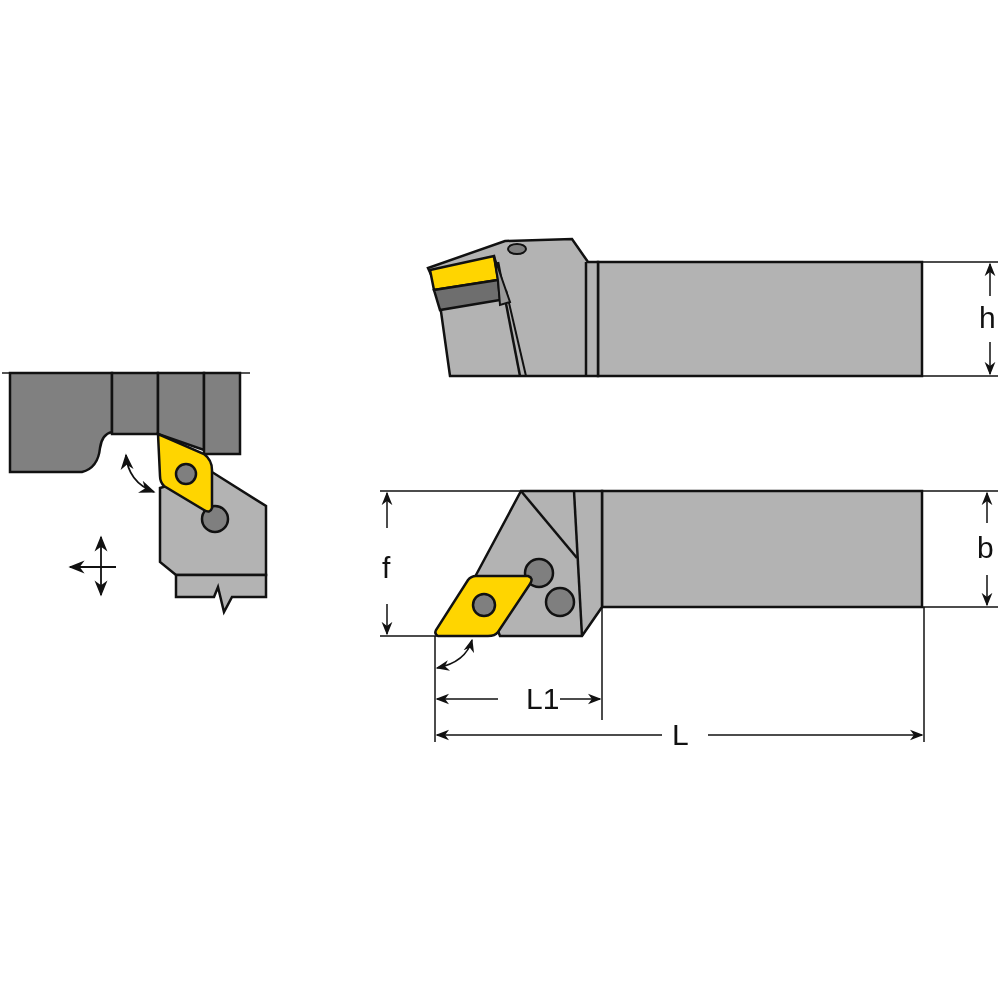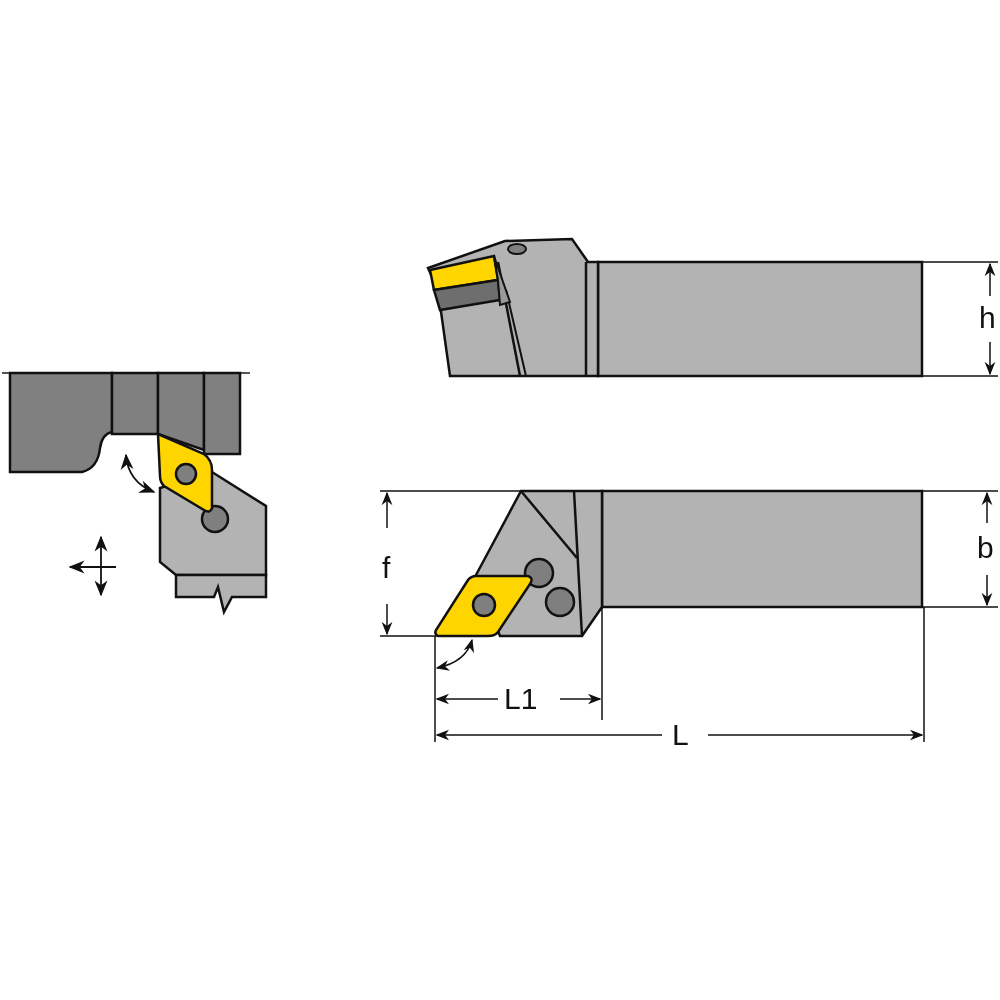--- a/index.html
+++ b/index.html
@@ -94,15 +94,15 @@
     <line x1="662" y1="735" x2="437" y2="735" marker-end="url(#ah)"></line>
     <line x1="708" y1="735" x2="922" y2="735" marker-end="url(#ah)"></line>
 
     <path d="M472,640 Q466,662 437,668" marker-start="url(#ah)" marker-end="url(#ah)"></path>
   </g>
 </svg>
 
 <span class="lbl" style="left:979px;top:303px;">h</span>
 <span class="lbl" style="left:977px;top:533px;">b</span>
 <span class="lbl" style="left:382px;top:553px;">f</span>
-<span class="lbl" style="left:504px;top:684px;">L1</span>
+<span class="lbl" style="left:526px;top:684px;">L1</span>
 <span class="lbl" style="left:672px;top:720px;">L</span>
 </div>
 
 </body></html>

